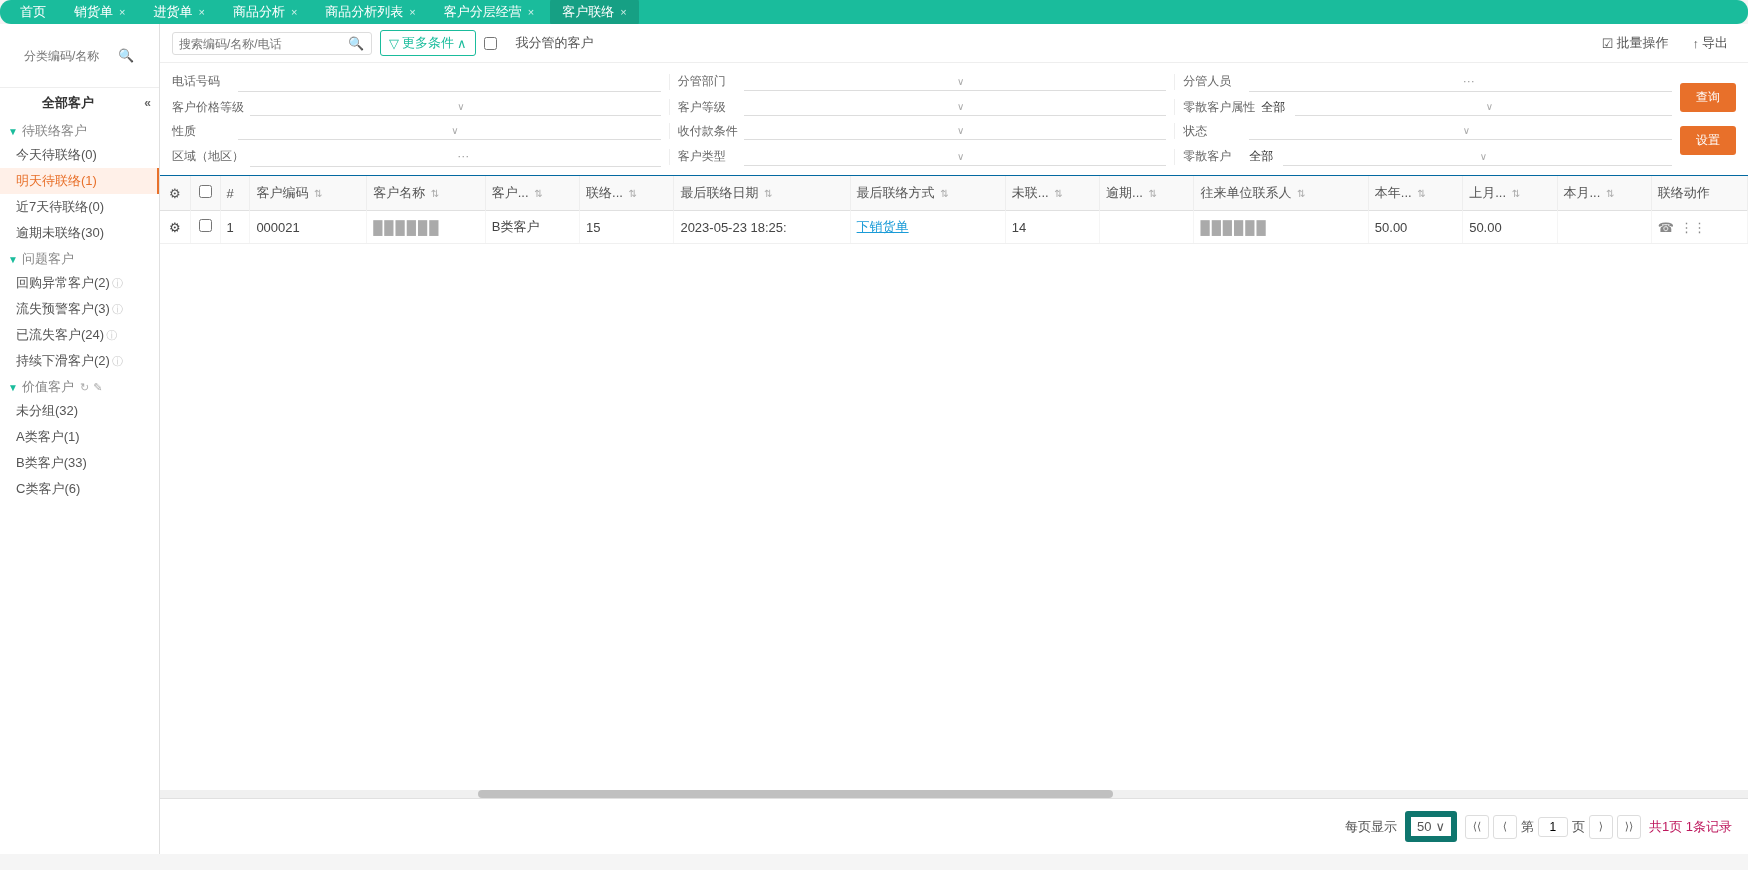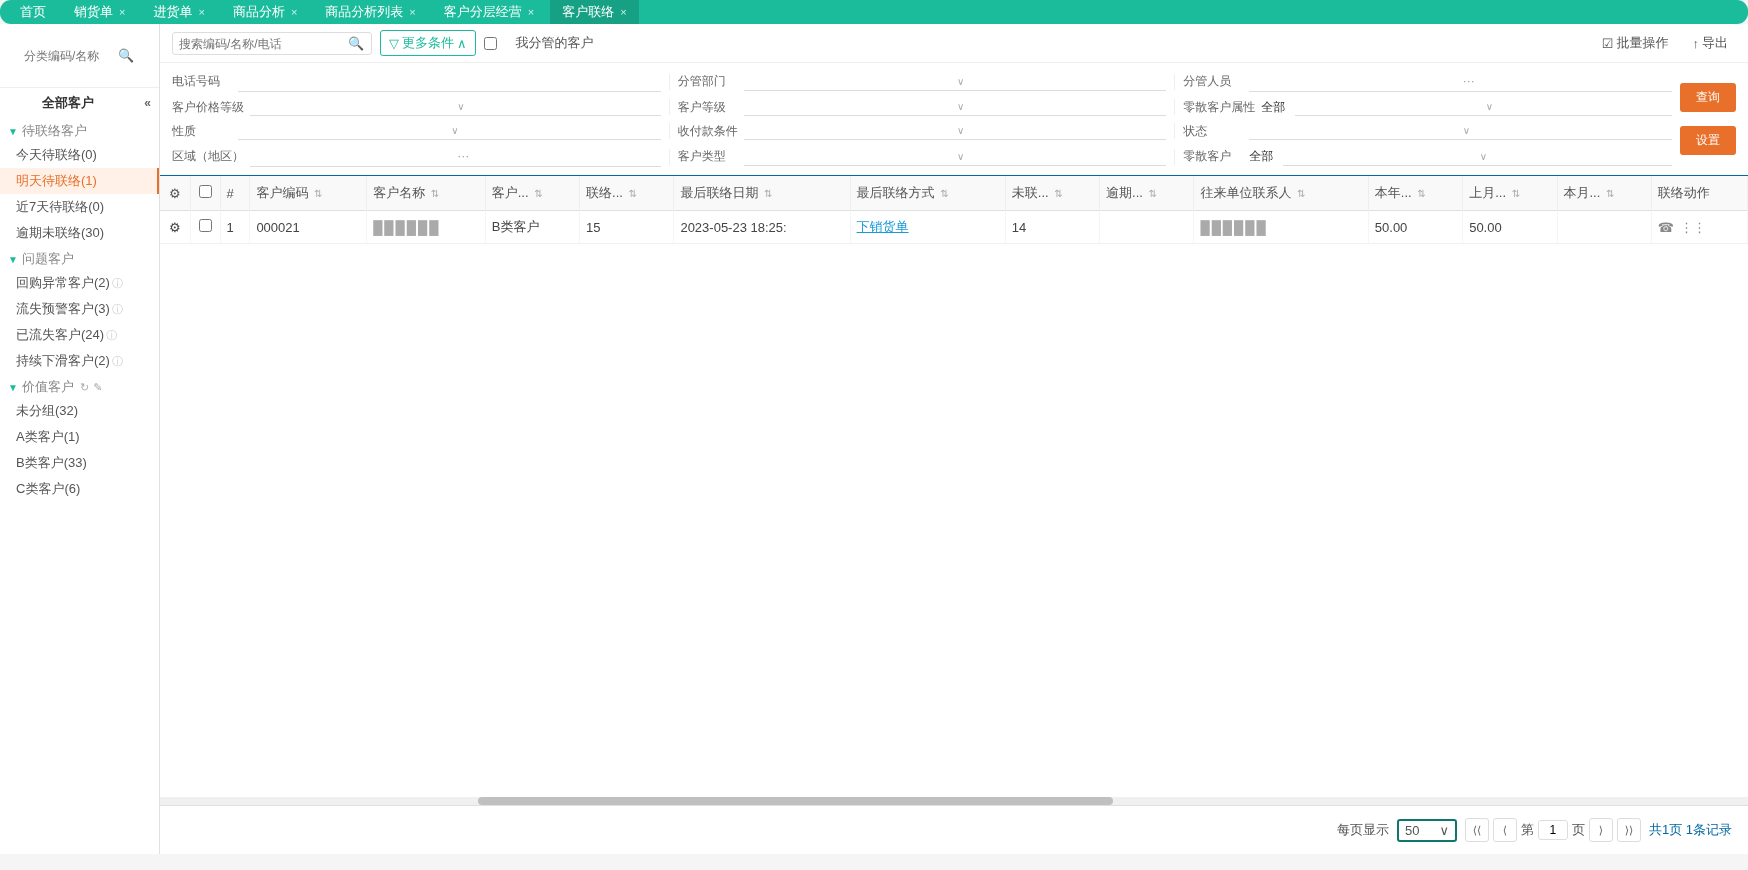--- a/index.html
+++ b/index.html
@@ -287,22 +287,22 @@
       display: flex;
       align-items: center;
       justify-content: flex-end;
       gap: 8px;
       font-size: 12px;
       color: #555;
     }
     .page-size-select {
       display: flex;
       align-items: center;
-      gap: 20px;
-      border: 2px solid #0f766e;
+      gap: 4px;
+      border: 6px solid #0f766e;
       padding: 2px 6px;
       border-radius: 3px;
       cursor: pointer;
       justify-content: flex-end;
     }
     .page-nav {
       display: flex;
       align-items: center;
       gap: 4px;
     }
@@ -319,21 +319,21 @@
       font-size: 11px;
     }
     .page-input {
       width: 30px;
       border: 1px solid #ddd;
       border-radius: 3px;
       text-align: center;
       padding: 2px;
       font-size: 12px;
     }
-    .total-records { color: #0369a1; }
+    .total-records { color: #be185d; }
 
     
     .table-scrollbar {
       height: 8px;
       background: #f0f0f0;
       position: relative;
     }
     .table-scrollbar .thumb {
       height: 8px;
       background: #c0c0c0;

